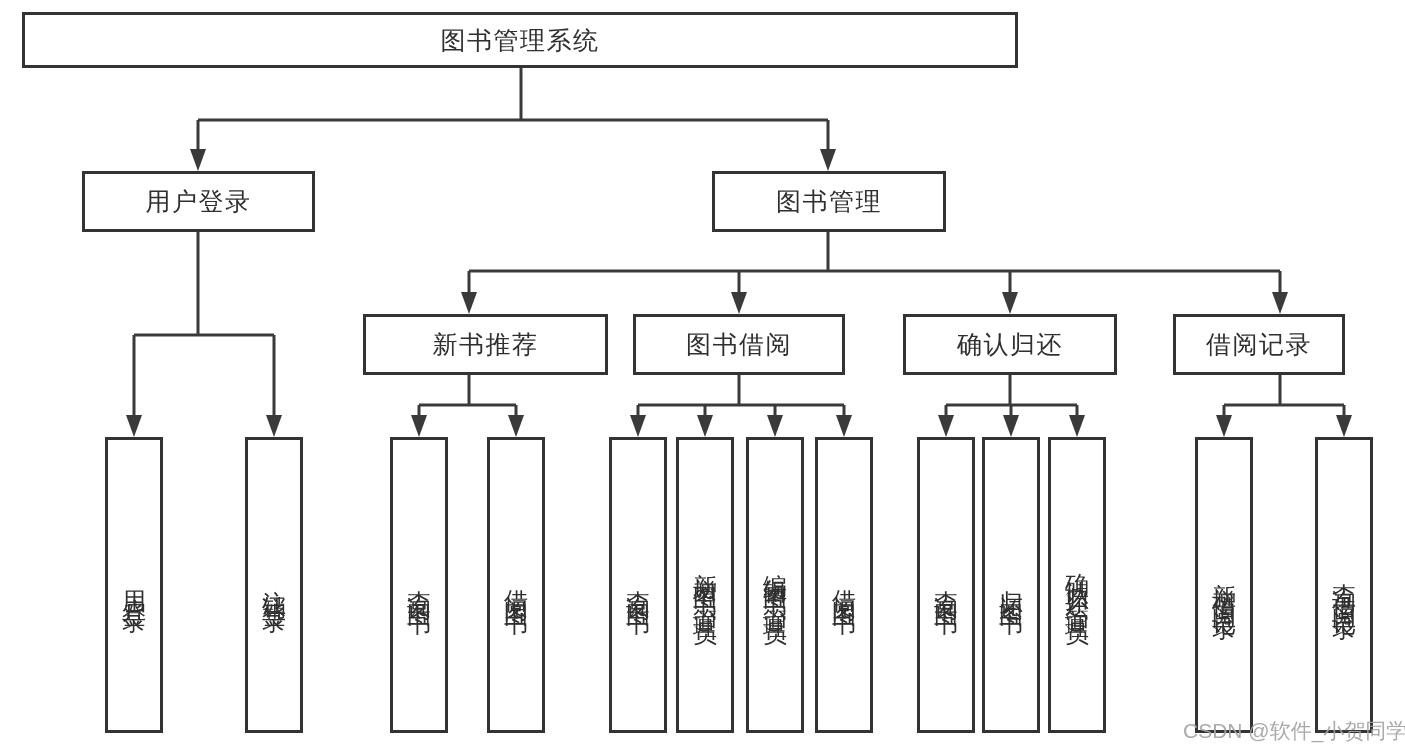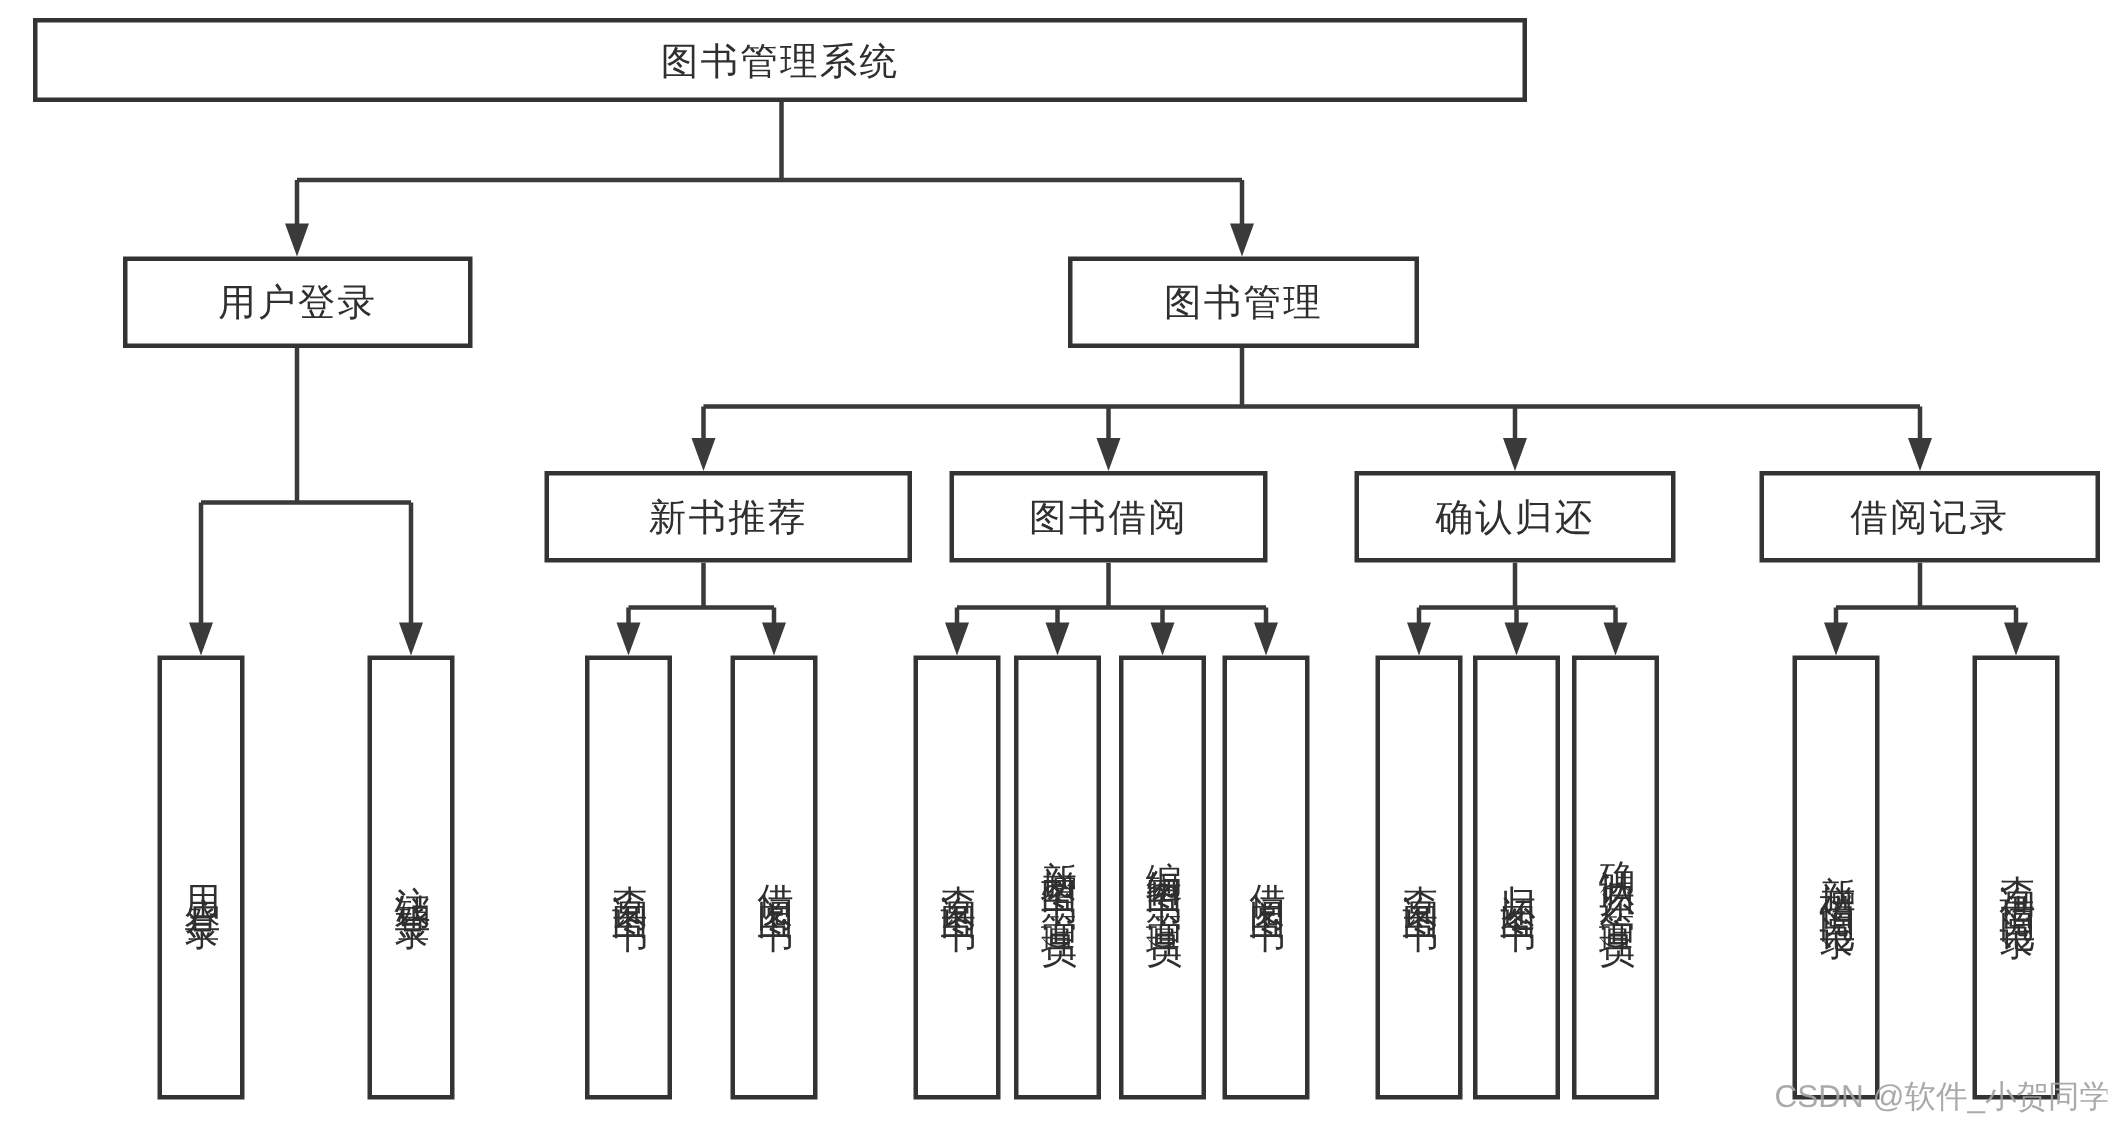--- a/index.html
+++ b/index.html
@@ -102,21 +102,21 @@
 
   <div class="node" style="left:363px;top:314px;width:245px;height:61px">
     <span class="h-label">新书推荐</span>
   </div>
   <div class="node" style="left:633px;top:314px;width:212px;height:61px">
     <span class="h-label">图书借阅</span>
   </div>
   <div class="node" style="left:903px;top:314px;width:214px;height:61px">
     <span class="h-label">确认归还</span>
   </div>
-  <div class="node" style="left:1173px;top:314px;width:227px;height:61px">
+  <div class="node" style="left:1173px;top:314px;width:172px;height:61px">
     <span class="h-label">借阅记录</span>
   </div>
 
   <div class="node" style="left:105px;top:437px;width:58px;height:296px">
     <span class="v-label">用户登录</span>
   </div>
   <div class="node" style="left:245px;top:437px;width:58px;height:296px">
     <span class="v-label">注销登录</span>
   </div>
 

